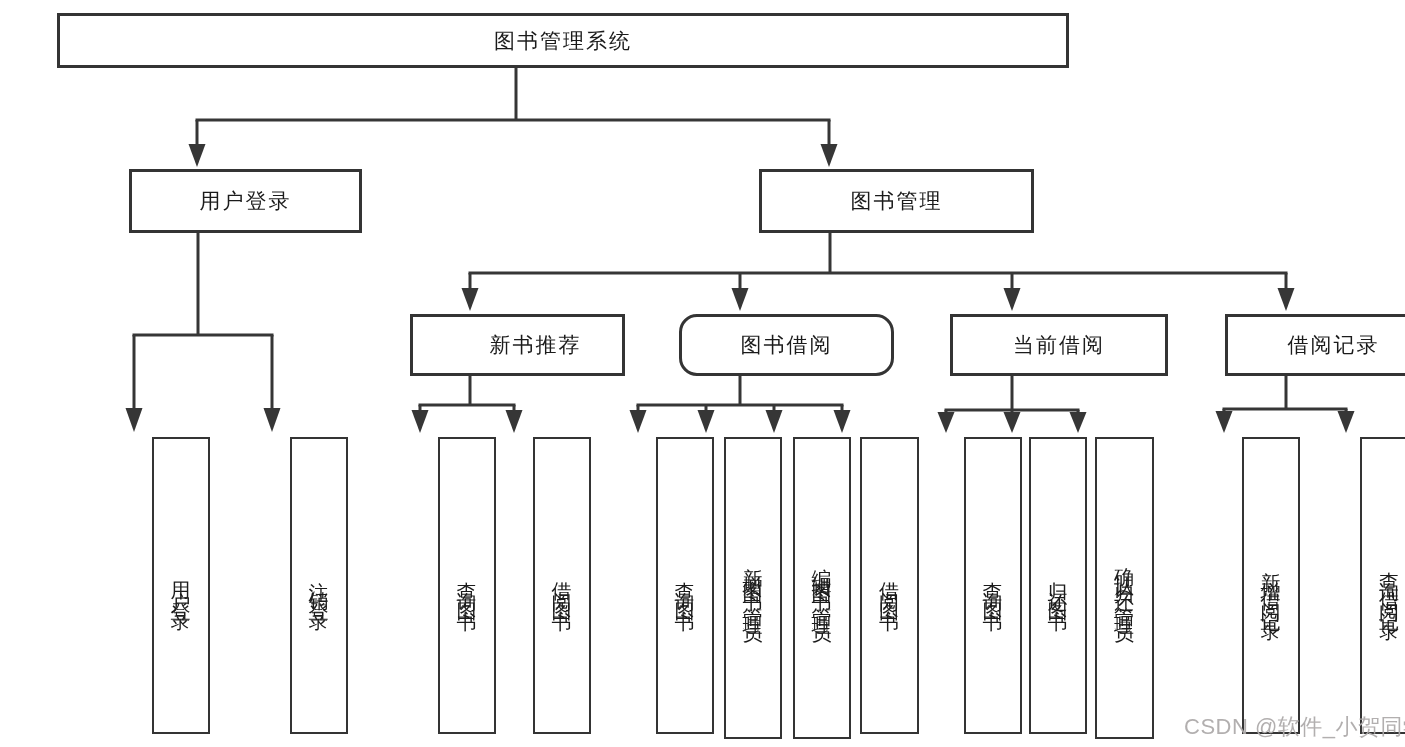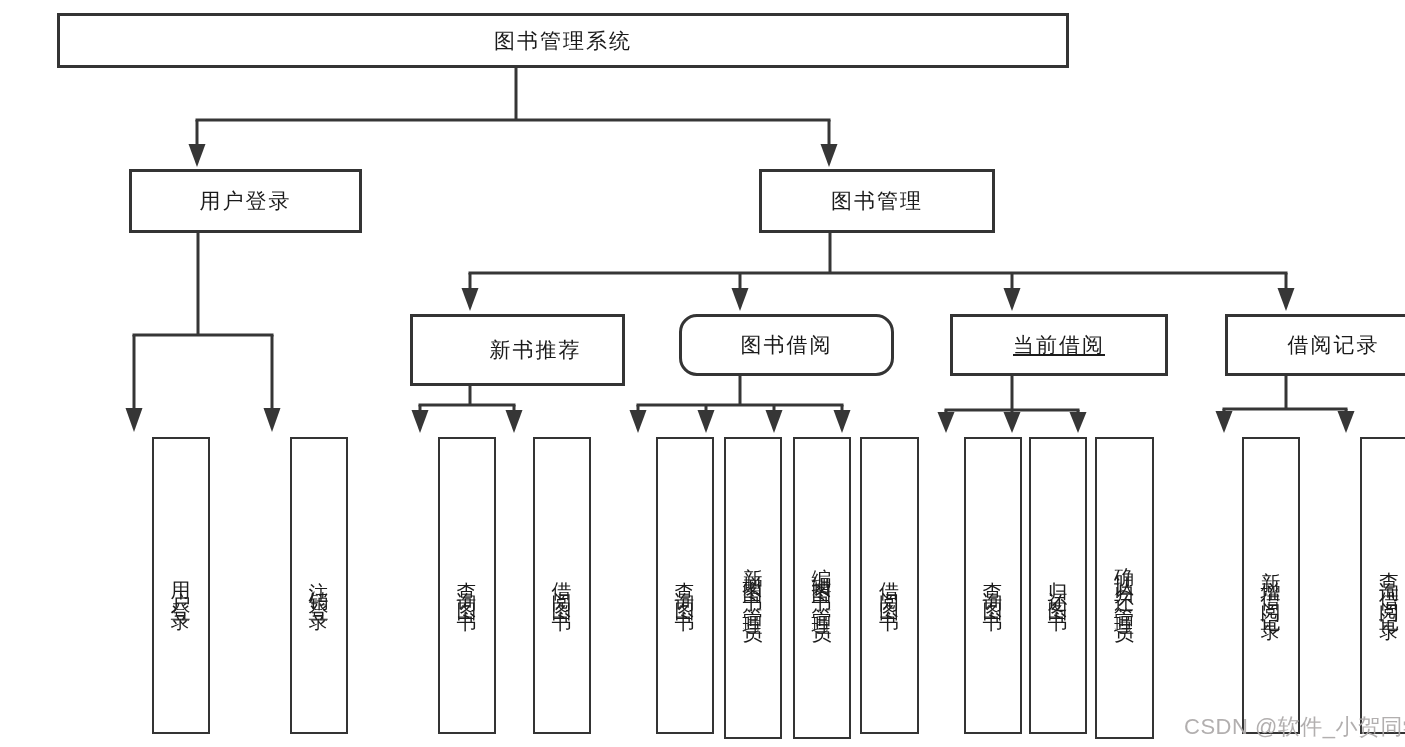--- a/index.html
+++ b/index.html
@@ -129,25 +129,25 @@
       <path d="M1224 409 V413"></path>
       <path d="M1346 409 V413"></path>
       <polygon points="1215.5,411 1232.5,411 1224,433"></polygon>
       <polygon points="1337.5,411 1354.5,411 1346,433"></polygon>
     </g>
   </svg>
 
   <div class="box" style="left:10px; top:13px; width:1012px; height:55px;">图书管理系统</div>
 
   <div class="box" style="left:82px; top:169px; width:233px; height:64px;">用户登录</div>
-  <div class="box" style="left:712px; top:169px; width:236px; height:64px;">图书管理</div>
+  <div class="box" style="left:712px; top:169px; width:275px; height:64px;">图书管理</div>
 
-  <div class="box" style="left:363px; top:314px; width:215px; height:72px;padding-left:36px;">新书推荐</div>
+  <div class="box" style="left:363px; top:314px; width:215px; height:62px;padding-left:36px;">新书推荐</div>
   <div class="box" style="left:632px; top:314px; width:215px; height:62px;border-radius:18px;">图书借阅</div>
-  <div class="box" style="left:903px; top:314px; width:218px; height:62px;text-decoration:underline;">当前借阅</div>
+  <div class="box" style="left:903px; top:314px; width:218px; height:62px;">当前借阅</div>
   <div class="box" style="left:1178px; top:314px; width:217px; height:62px;">借阅记录</div>
 
   <div class="box leaf" style="left:105px; top:437px; width:58px; height:297px;">用户登录</div>
   <div class="box leaf" style="left:243px; top:437px; width:58px; height:297px;">注销登录</div>
 
   <div class="box leaf" style="left:391px; top:437px; width:58px; height:297px;">查询图书</div>
   <div class="box leaf" style="left:486px; top:437px; width:58px; height:297px;">借阅图书</div>
 
   <div class="box leaf" style="left:609px; top:437px; width:58px; height:297px;">查询图书</div>
   <div class="box leaf long" style="left:677px; top:437px; width:58px; height:302px;">新增图书（管理员）</div>

